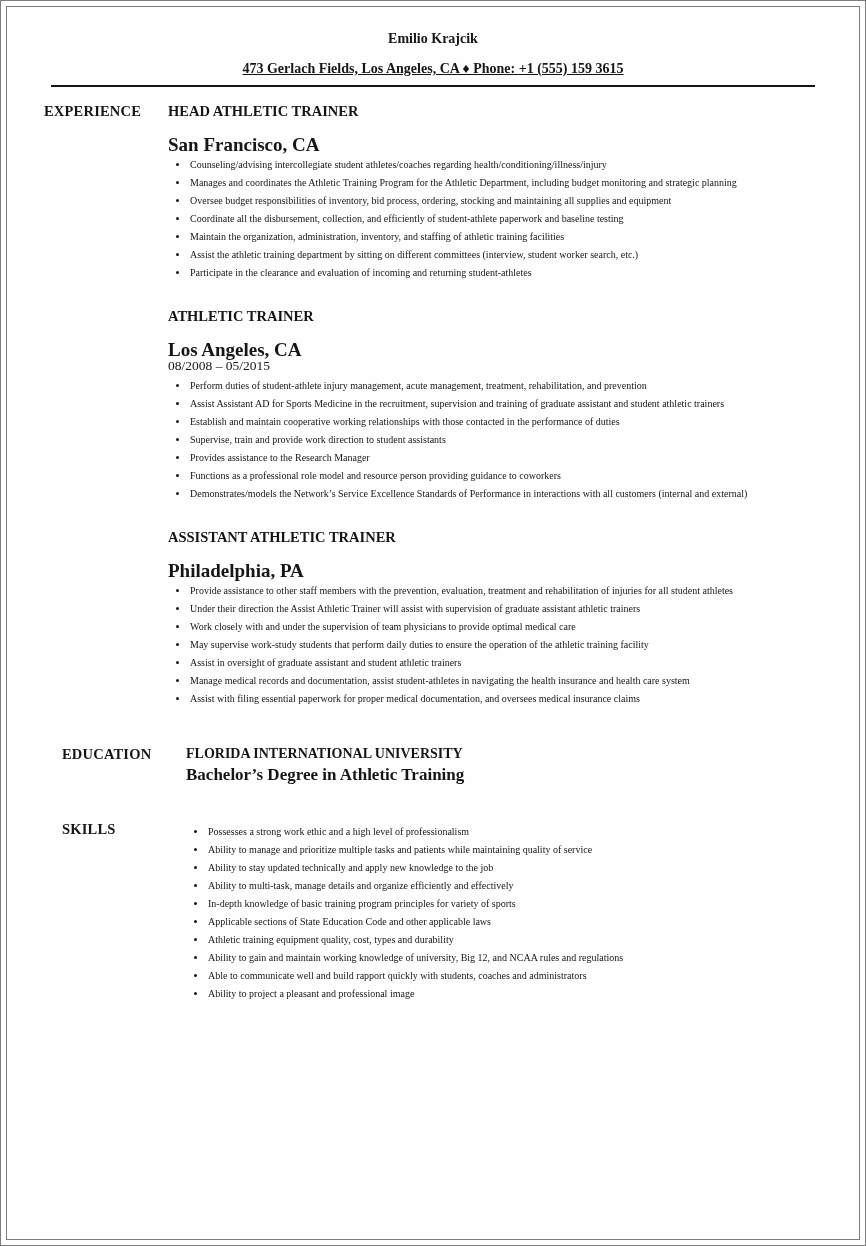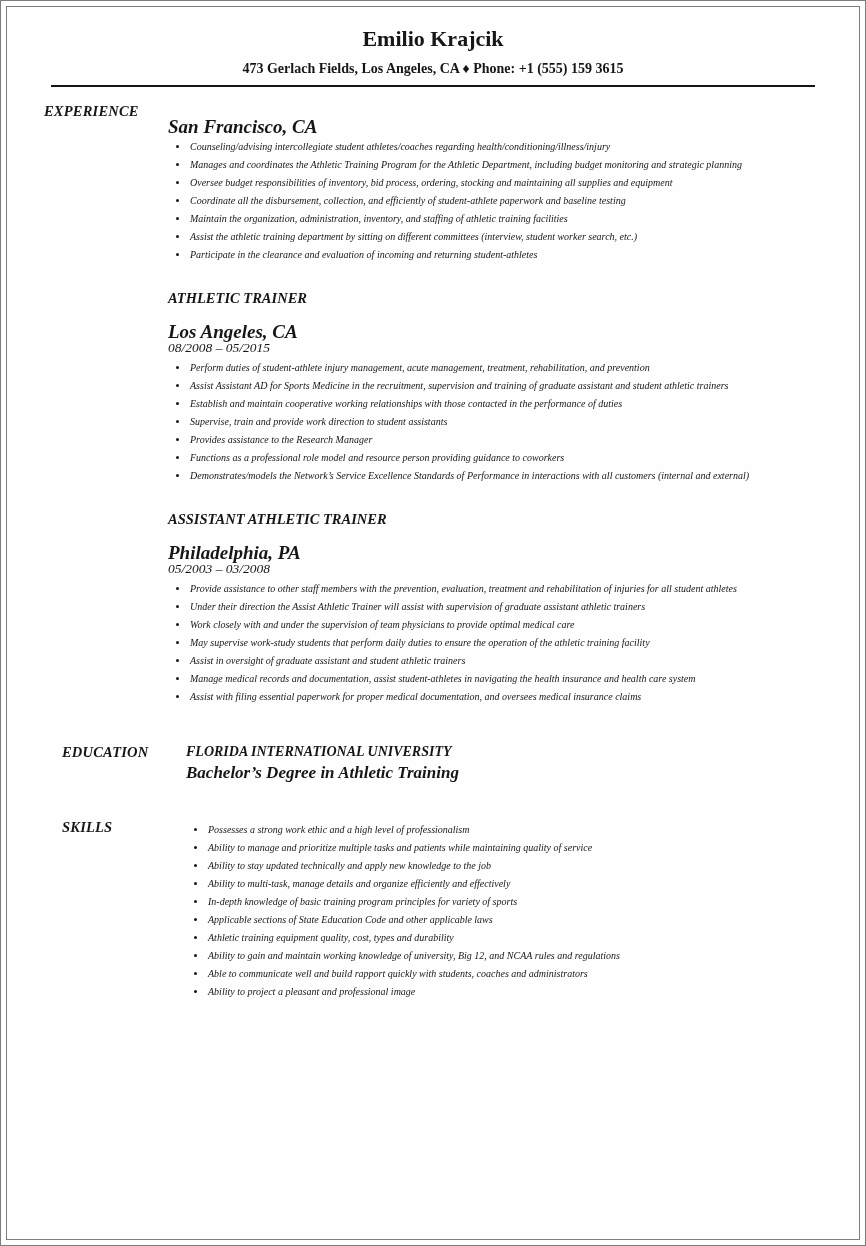--- a/index.html
+++ b/index.html
@@ -18,43 +18,43 @@
   .page-inner {
     width: 100%; height: 100%;
     border: 1px solid #7d7d7d;
     background: #fefefe;
     padding-top: 21px;
     overflow: hidden;
   }
   .doc-name {
     text-align: center;
     font-weight: bold;
-    font-size: 22px;
+    font-size: 14px;
     line-height: 22px;
   }
   .doc-contact {
     text-align: center;
     font-weight: bold;
     font-size: 14px;
     line-height: 17px;
     margin-top: 10px;
+    text-decoration: underline;
   }
   .doc-rule {
     border: none;
     border-top: 2.5px solid #141414;
     margin: 8px 44px 0 44px;
   }
   .doc-main {
     margin-top: 15px;
     padding: 0 44px 0 37px;
   }
   .section {
     display: flex;
     align-items: flex-start;
-    font-style: italic;
   }
   .section + .section { margin-top: 37px; margin-left: 18px; }
   .section-label {
     flex: 0 0 124px;
     font-weight: bold;
     font-size: 14.5px;
     line-height: 18px;
     letter-spacing: 0.2px;
   }
   .section-content { flex: 1 1 auto; min-width: 0; }
@@ -107,20 +107,21 @@
     <div class="doc-contact">473 Gerlach Fields, Los Angeles, CA ♦ Phone: +1 (555) 159 3615</div>
     <hr class="doc-rule">
 
     <div class="doc-main">
 
       <div class="section">
         <div class="section-label">EXPERIENCE</div>
         <div class="section-content">
 
           <div class="job">
+            <div class="job-title">HEAD ATHLETIC TRAINER</div>
             <div class="job-location">San Francisco, CA</div>
             <ul class="bullets">
                 <li>Counseling/advising intercollegiate student athletes/coaches regarding health/conditioning/illness/injury</li>
                 <li>Manages and coordinates the Athletic Training Program for the Athletic Department, including budget monitoring and strategic planning</li>
                 <li>Oversee budget responsibilities of inventory, bid process, ordering, stocking and maintaining all supplies and equipment</li>
                 <li>Coordinate all the disbursement, collection, and efficiently of student-athlete paperwork and baseline testing</li>
                 <li>Maintain the organization, administration, inventory, and staffing of athletic training facilities</li>
                 <li>Assist the athletic training department by sitting on different committees (interview, student worker search, etc.)</li>
                 <li>Participate in the clearance and evaluation of incoming and returning student-athletes</li>
               </ul>
@@ -137,21 +138,20 @@
                 <li>Supervise, train and provide work direction to student assistants</li>
                 <li>Provides assistance to the Research Manager</li>
                 <li>Functions as a professional role model and resource person providing guidance to coworkers</li>
                 <li>Demonstrates/models the Network’s Service Excellence Standards of Performance in interactions with all customers (internal and external)</li>
               </ul>
           </div>
 
           <div class="job">
             <div class="job-title">ASSISTANT ATHLETIC TRAINER</div>
             <div class="job-location">Philadelphia, PA</div>
-            <div class="job-dates">05/2003 – 03/2008</div>
             <ul class="bullets">
                 <li>Provide assistance to other staff members with the prevention, evaluation, treatment and rehabilitation of injuries for all student athletes</li>
                 <li>Under their direction the Assist Athletic Trainer will assist with supervision of graduate assistant athletic trainers</li>
                 <li>Work closely with and under the supervision of team physicians to provide optimal medical care</li>
                 <li>May supervise work-study students that perform daily duties to ensure the operation of the athletic training facility</li>
                 <li>Assist in oversight of graduate assistant and student athletic trainers</li>
                 <li>Manage medical records and documentation, assist student-athletes in navigating the health insurance and health care system</li>
                 <li>Assist with filing essential paperwork for proper medical documentation, and oversees medical insurance claims</li>
               </ul>
           </div>

